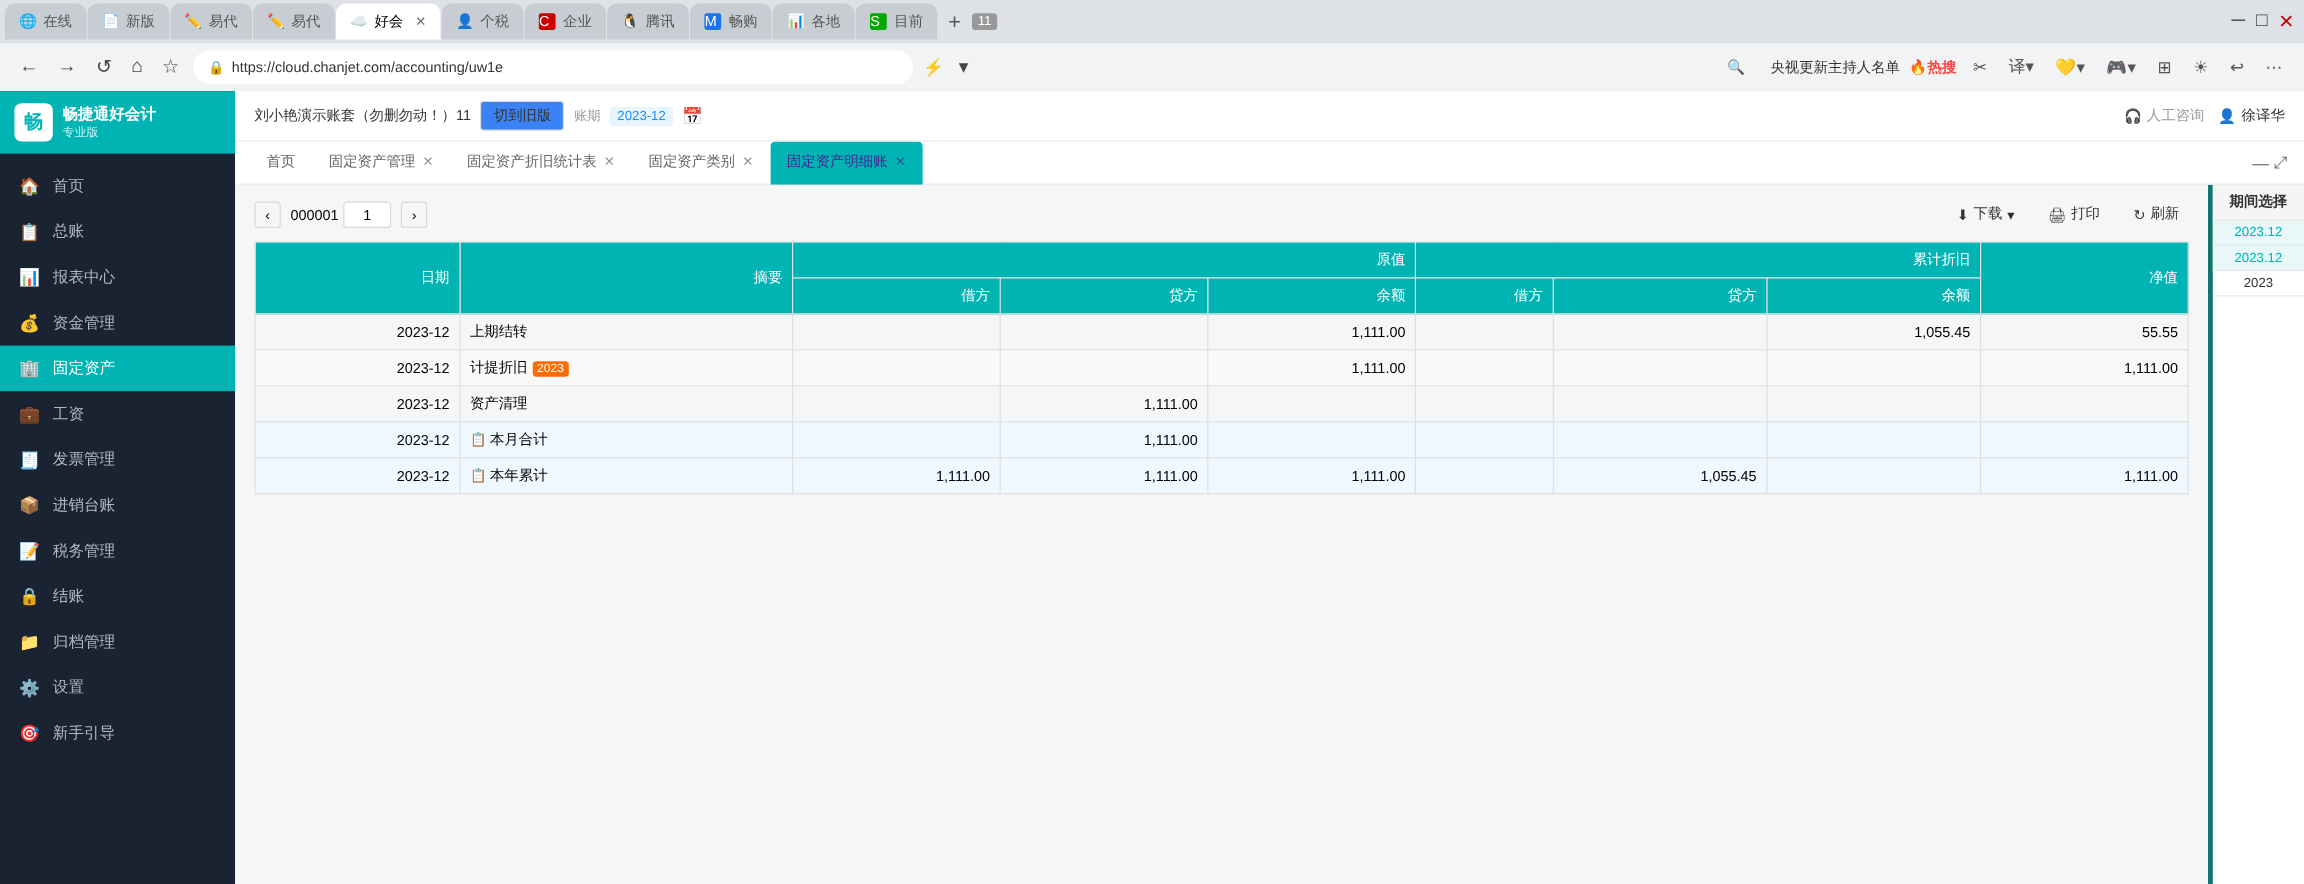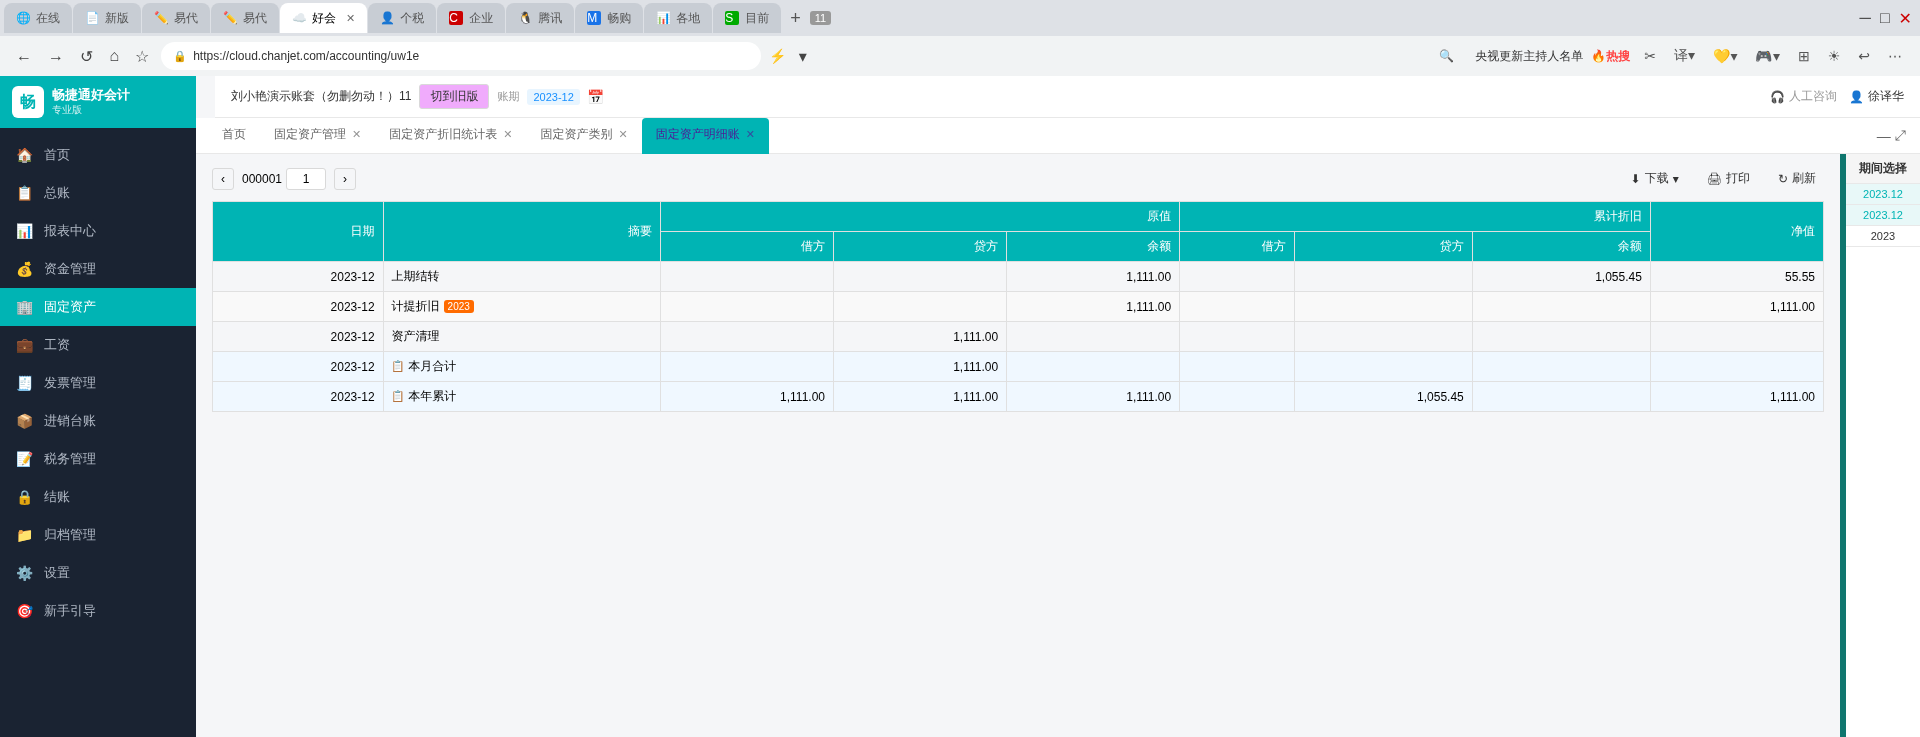--- a/index.html
+++ b/index.html
@@ -37,25 +37,25 @@
     .sidebar-subtitle { color: rgba(255,255,255,0.8); font-size: 10px; }
     .sidebar-nav { flex: 1; padding: 8px 0; overflow-y: auto; }
     .sidebar-item { display: flex; align-items: center; gap: 10px; padding: 10px 16px; cursor: pointer; color: #b0b8c4; font-size: 13px; }
     .sidebar-item.active { background: #00b4b4; color: #fff; }
     .sidebar-icon { width: 18px; height: 18px; display: inline-flex; align-items: center; justify-content: center; font-size: 14px; }
 
     
     .main-content { flex: 1; background: #f5f6f8; display: flex; flex-direction: column; overflow: hidden; }
 
     
-    .top-bar { height: 42px; background: #fff; display: flex; align-items: center; padding: 0 16px; gap: 8px; border-bottom: 1px solid #e8e8e8; margin-left: 19px; }
+    .top-bar { height: 42px; background: #fff; display: flex; align-items: center; padding: 0 16px; gap: 8px; border-bottom: 1px solid #e8e8e8; }
     .user-name { font-size: 12px; color: #333; }
     .version-badge { font-size: 11px; color: #999; }
     .period-badge { background: #e8f5ff; color: #1890ff; border-radius: 3px; padding: 2px 6px; font-size: 11px; }
-    .top-bar-btn { border: 1px solid #d9d9d9; background: #f0abfc; border-radius: 3px; padding: 3px 10px; font-size: 12px; cursor: pointer; color: #333; }
+    .top-bar-btn { border: 1px solid #d9d9d9; background: #3b82f6; border-radius: 3px; padding: 3px 10px; font-size: 12px; cursor: pointer; color: #333; }
     .top-bar-right { margin-left: auto; display: flex; align-items: center; gap: 12px; }
     .support-btn { color: #999; font-size: 12px; cursor: pointer; display: flex; align-items: center; gap: 4px; }
     .user-btn { color: #333; font-size: 12px; cursor: pointer; display: flex; align-items: center; gap: 4px; }
 
     
     .page-tabs { display: flex; align-items: center; background: #fff; border-bottom: 1px solid #e8e8e8; padding: 0 12px; height: 36px; gap: 0; }
     .page-tab { display: flex; align-items: center; padding: 0 14px; height: 36px; font-size: 12px; color: #666; cursor: pointer; border-bottom: 2px solid transparent; white-space: nowrap; gap: 6px; }
     .page-tab.active { color: #4c1d95; background: #00b4b4; border-radius: 4px 4px 0 0; }
     .page-tab-close { font-size: 11px; opacity: 0.7; }
     .tab-close-btn { cursor: pointer; }
@@ -77,21 +77,21 @@
     .ledger-table { width: 100%; border-collapse: collapse; font-size: 12px; }
     .ledger-table th, .ledger-table td { border: 1px solid #e0e0e0; padding: 6px 8px; text-align: right; }
     .ledger-table thead th { background: #00b4b4; color: #fff; font-weight: normal; }
     .ledger-table tbody tr:nth-child(even) { background: #f9f9f9; }
     .ledger-table td.text-left { text-align: left; }
     .ledger-table td.text-right { text-align: right; }
     .row-icon { color: #00b4b4; font-size: 11px; margin-right: 3px; }
     .summary-row td { background: #f0f8ff; }
 
     
-    .period-panel { width: 80px; background: #fff; border-left: 6px solid #0f766e; display: flex; flex-direction: column; font-size: 12px; }
+    .period-panel { width: 80px; background: #fff; border-left: 4px solid #0f766e; display: flex; flex-direction: column; font-size: 12px; }
     .period-title { background: #f5f5f5; padding: 6px 8px; text-align: center; color: #333; font-weight: bold; border-bottom: 1px solid #e8e8e8; }
     .period-selected { background: #e8f8f8; padding: 4px 8px; text-align: center; color: #00b4b4; font-size: 11px; border-bottom: 1px solid #e8e8e8; }
     .period-item { padding: 6px 8px; text-align: center; color: #555; cursor: pointer; border-bottom: 1px solid #f0f0f0; }
     .period-item.active { background: #00b4b4; color: #fff; border-radius: 2px; }
     .period-year { padding: 4px 8px; text-align: center; color: #333; font-size: 11px; border-bottom: 1px solid #e8e8e8; }
     .icon-btn-small { background: none; border: none; cursor: pointer; font-size: 14px; color: #666; padding: 2px; }
   </style>
 </head>
 <body>
 

